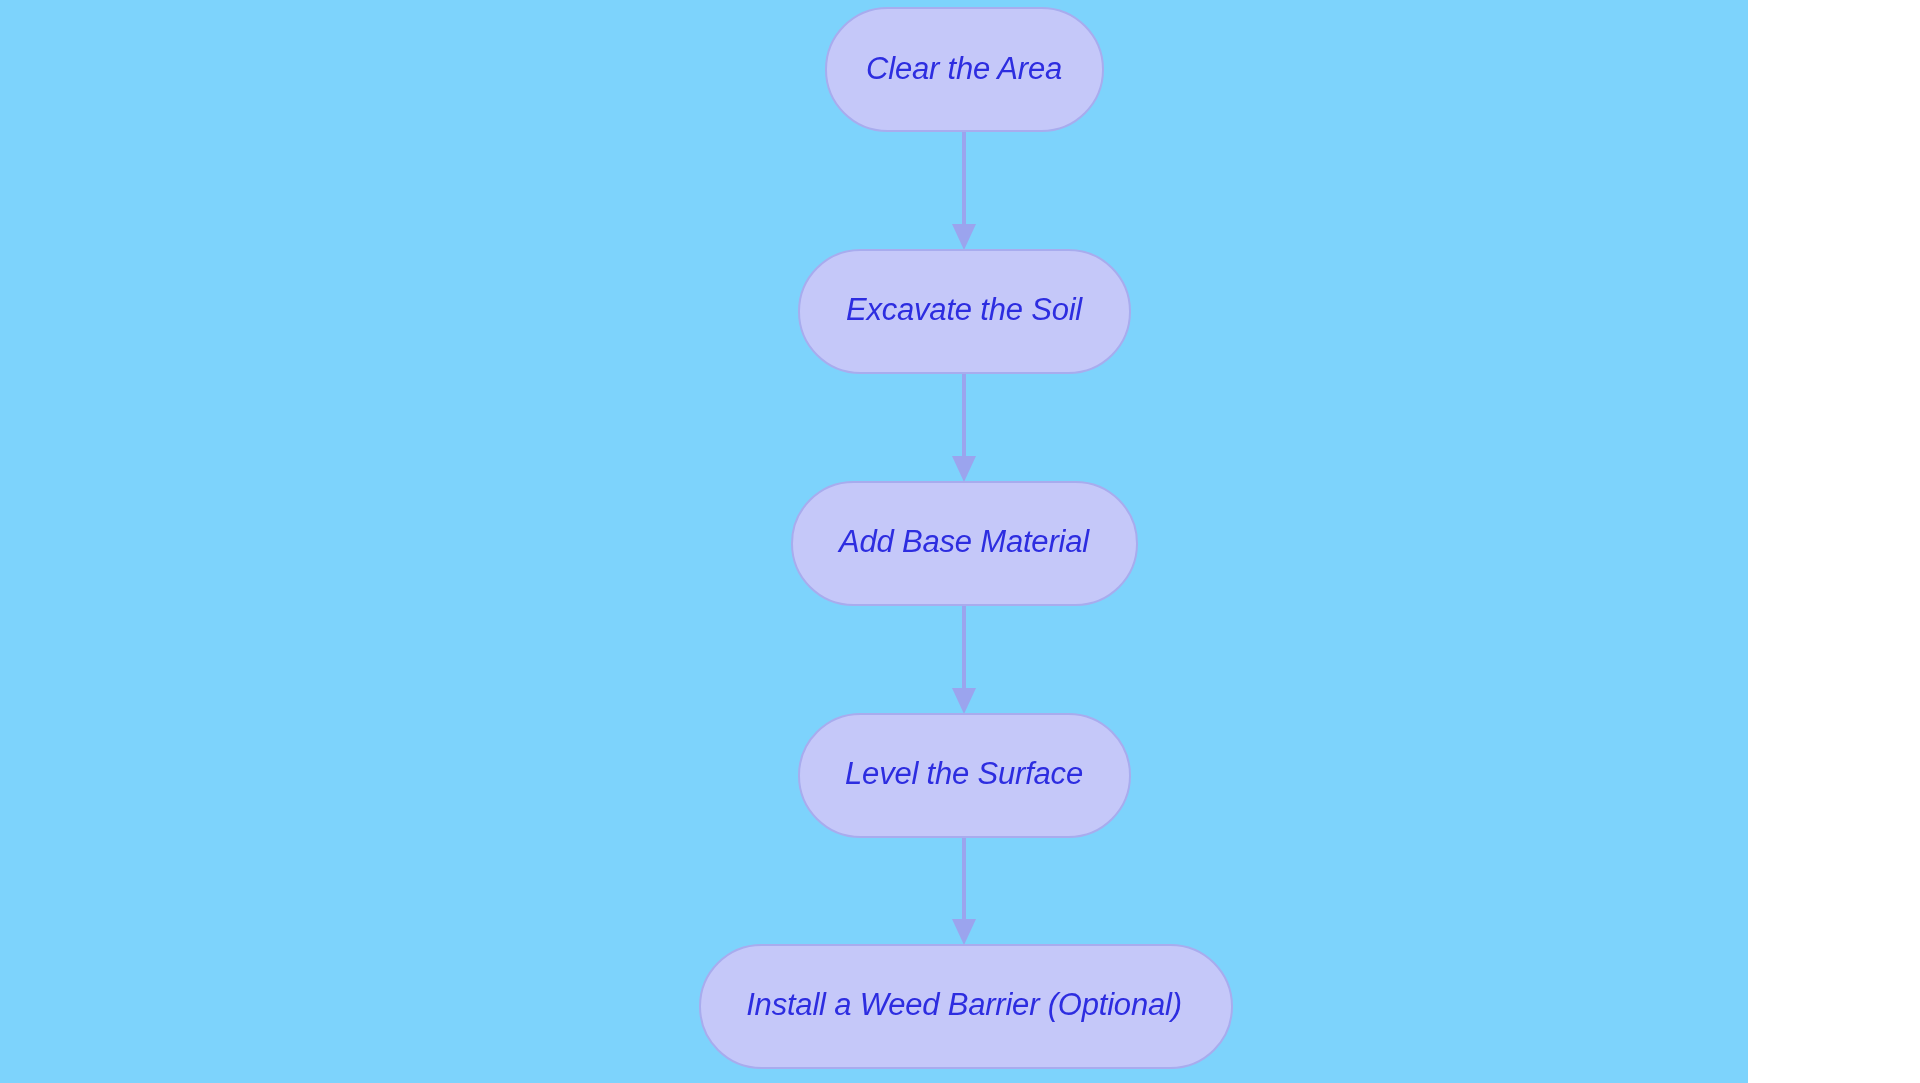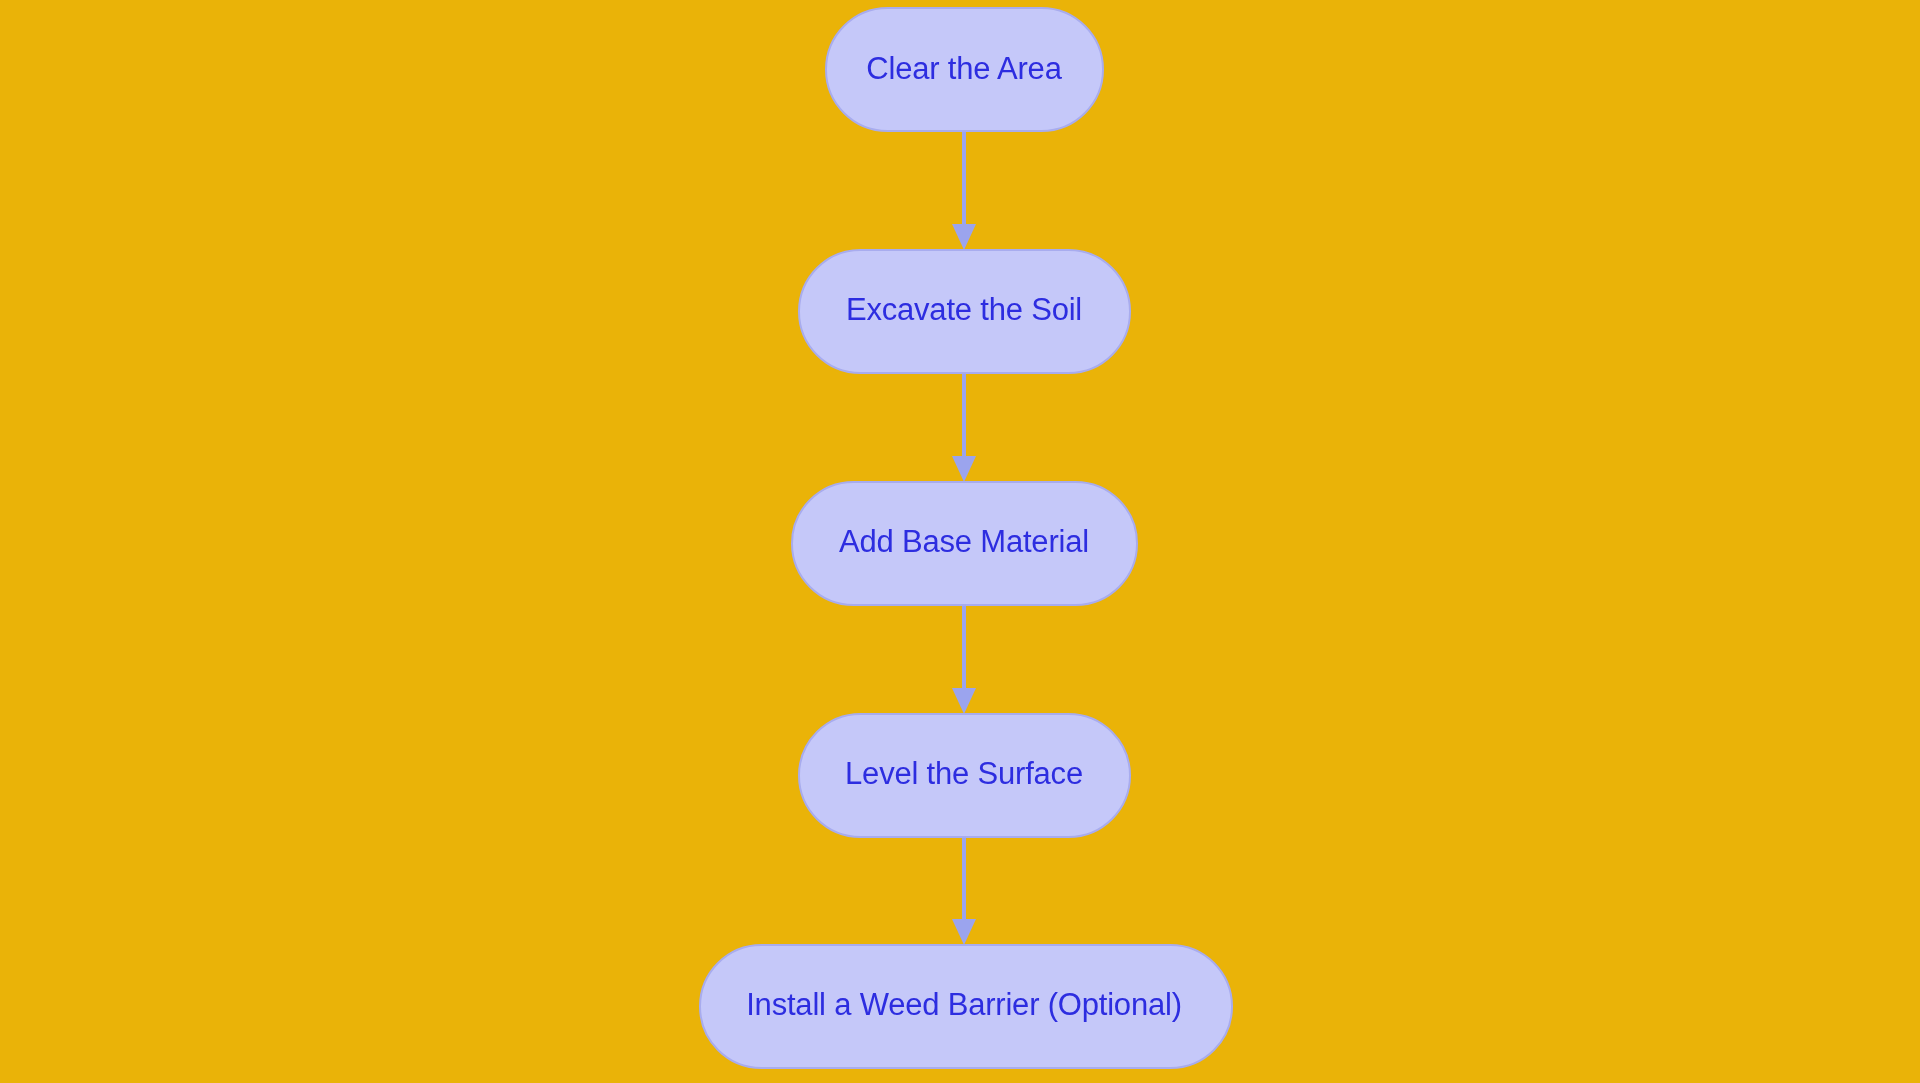--- a/index.html
+++ b/index.html
@@ -6,24 +6,25 @@
   html, body {
     margin: 0;
     padding: 0;
     background: #ffffff;
   }
   body {
     font-family: "Liberation Sans", sans-serif;
   }
   #canvas {
     position: relative;
-    width: 1920px;
+    width: 1748px;
     height: 1083px;
-    background: #eab308;
+    background: #7dd3fc;
     overflow: hidden;
+    font-style: italic;
   }
   #flow-svg {
     position: absolute;
     left: 0;
     top: 0;
     width: 1920px;
     height: 1083px;
   }
   .node-shape {
     fill: #c5c8f9;

